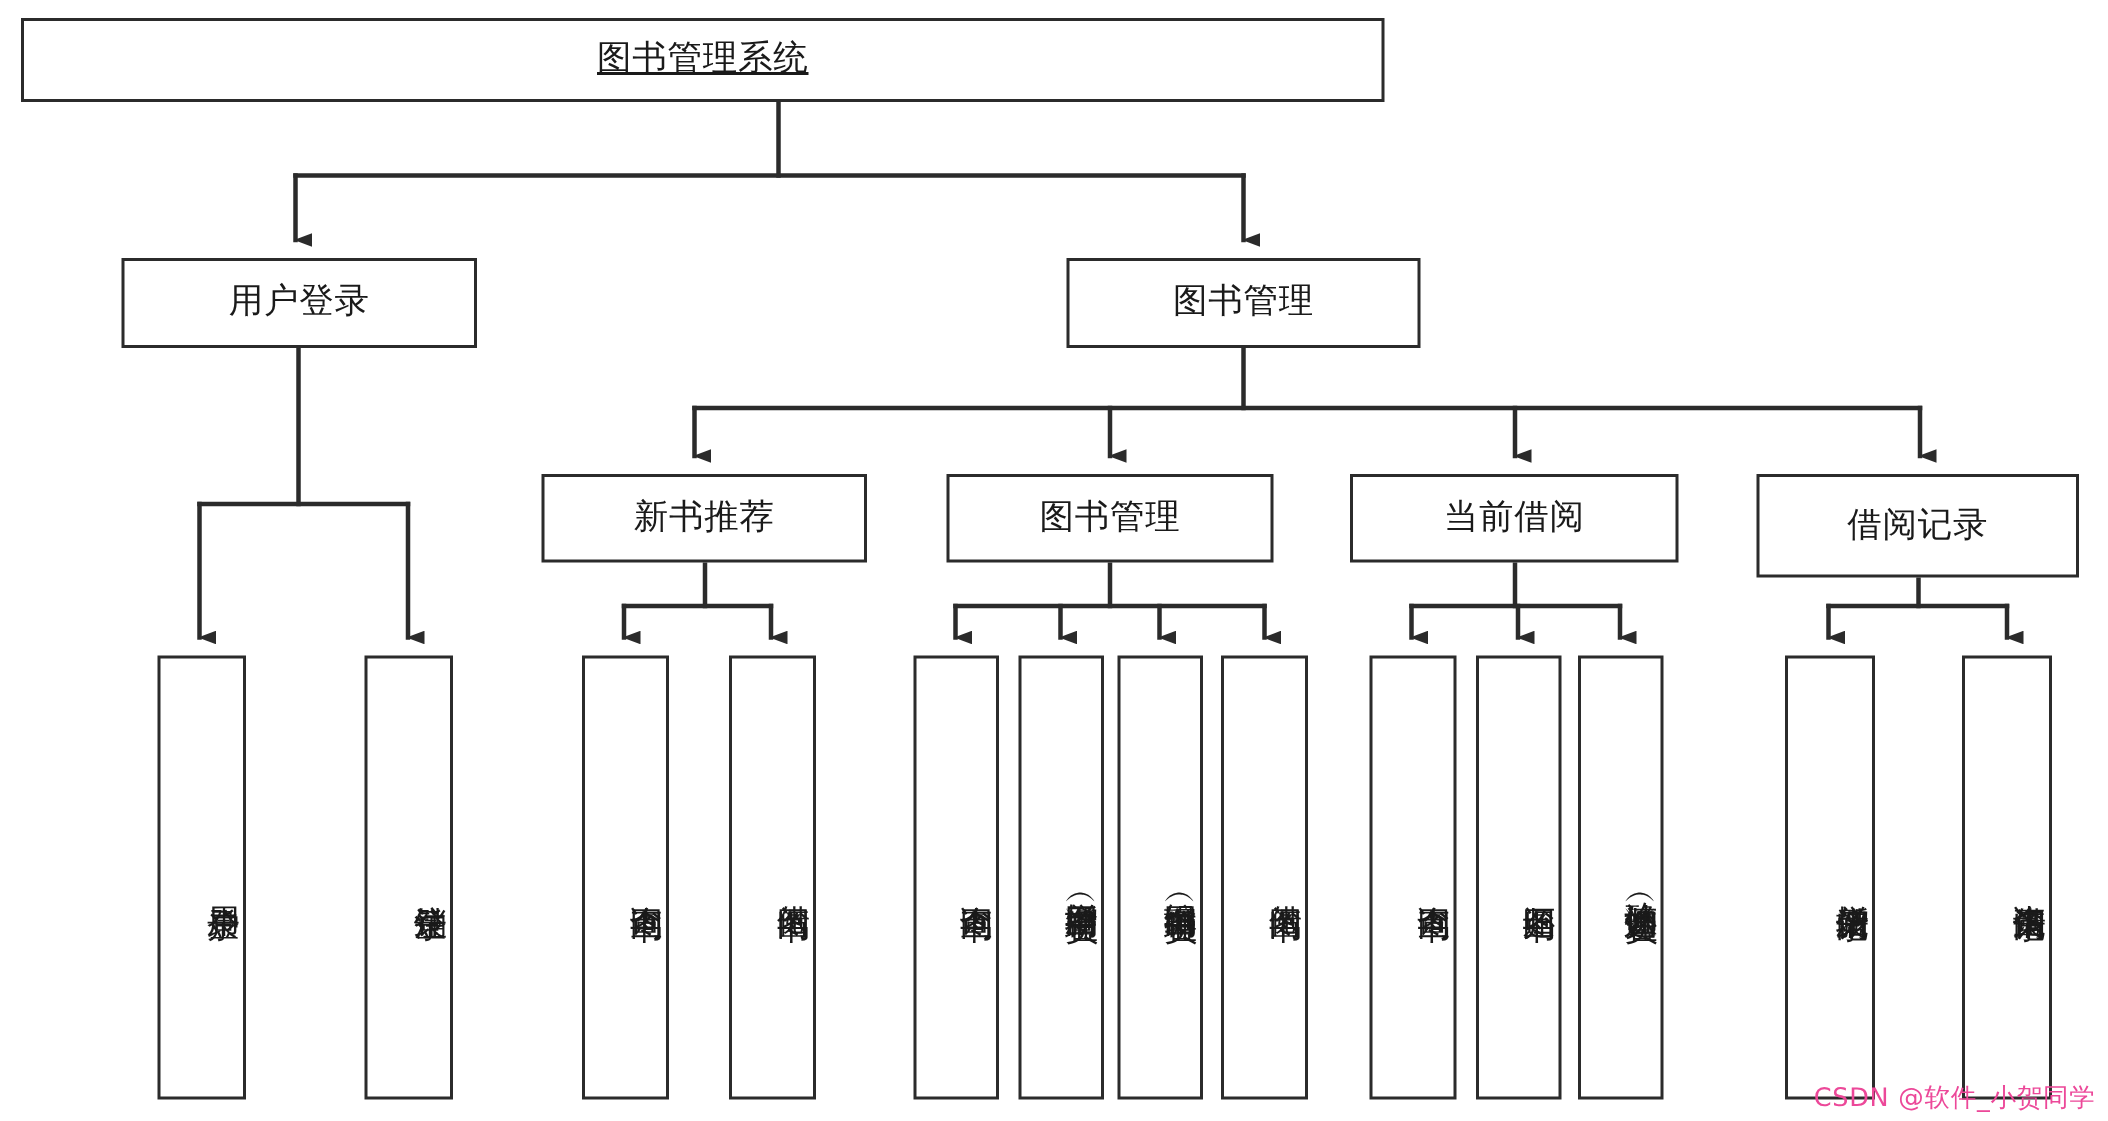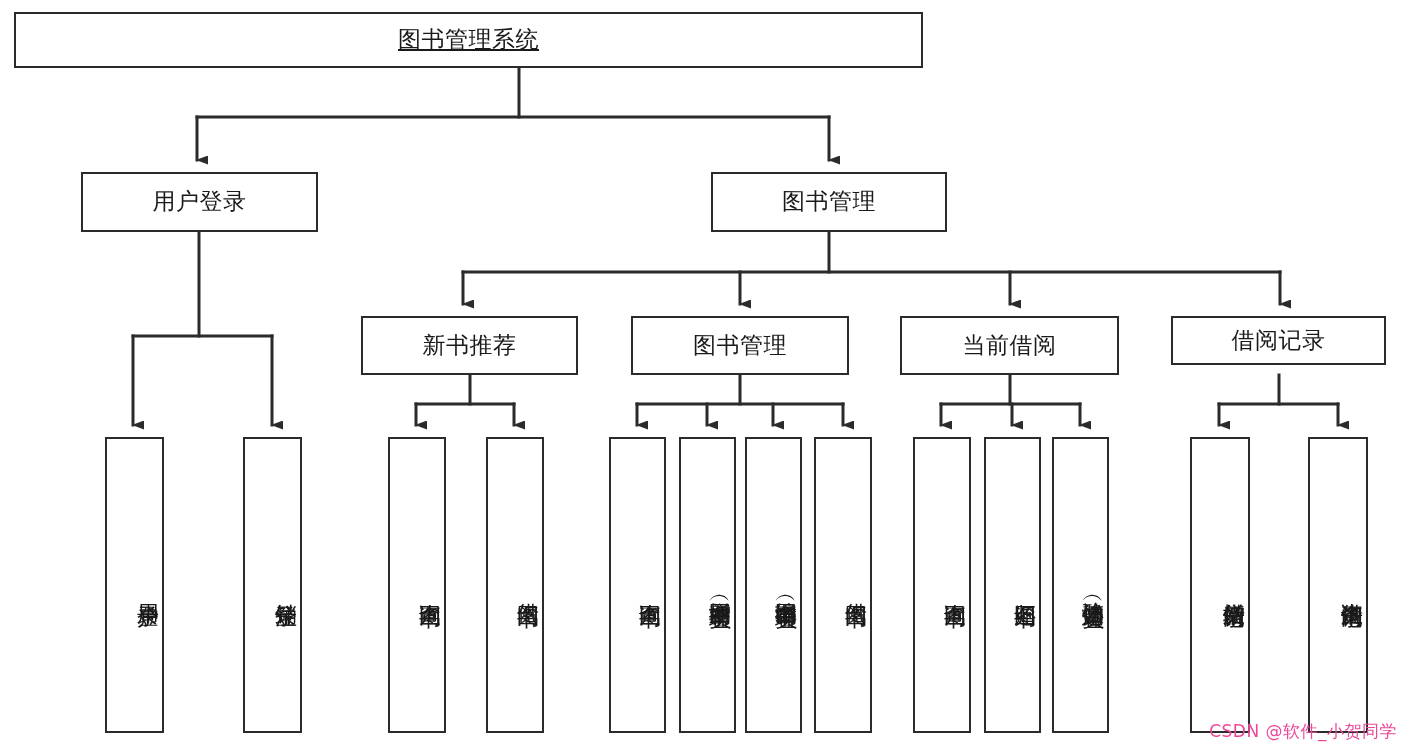--- a/index.html
+++ b/index.html
@@ -135,21 +135,21 @@
 
   <div class="node-box node-h" style="left: 361px; top: 316px; width: 217px; height: 59px; align-items: center;">
     <span>新书推荐</span>
   </div>
   <div class="node-box node-h" style="left: 631px; top: 316px; width: 218px; height: 59px;">
     <span>图书管理</span>
   </div>
   <div class="node-box node-h" style="left: 900px; top: 316px; width: 219px; height: 59px; align-items: center;">
     <span>当前借阅</span>
   </div>
-  <div class="node-box node-h" style="left: 1171px; top: 316px; width: 215px; height: 49px;">
+  <div class="node-box node-h" style="left: 1171px; top: 316px; width: 215px; height: 69px;">
     <span>借阅记录</span>
   </div>
 
   <div class="node-box node-v" style="left: 105px; top: 437px; width: 59px; height: 296px;">
     <span>用户登录</span>
   </div>
   <div class="node-box node-v" style="left: 243px; top: 437px; width: 59px; height: 296px;">
     <span>注销登录</span>
   </div>
   <div class="node-box node-v" style="left: 388px; top: 437px; width: 58px; height: 296px;">

